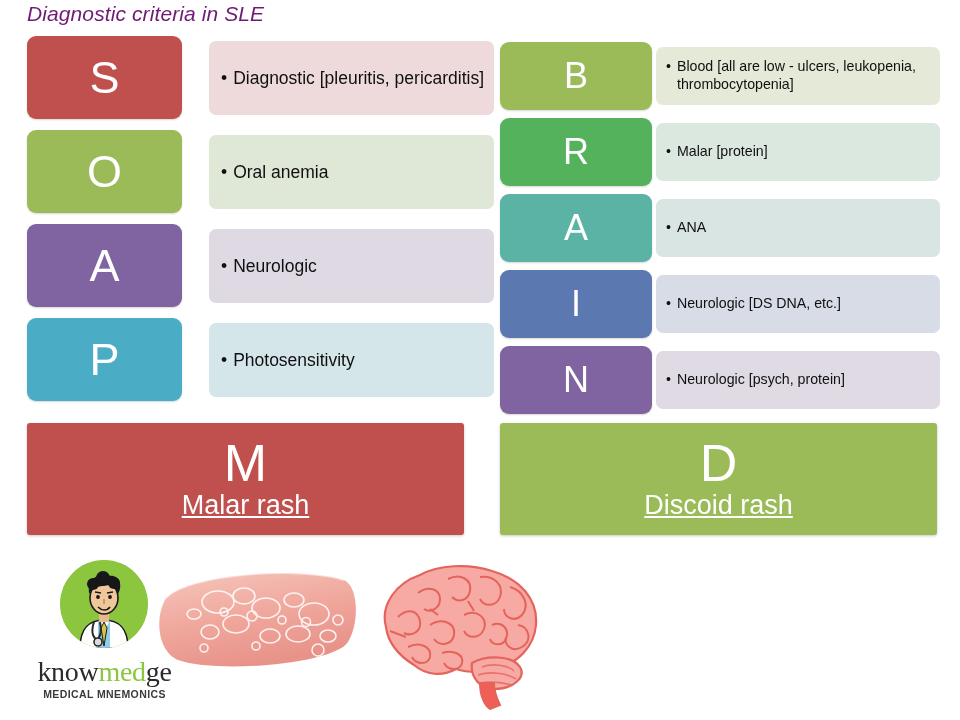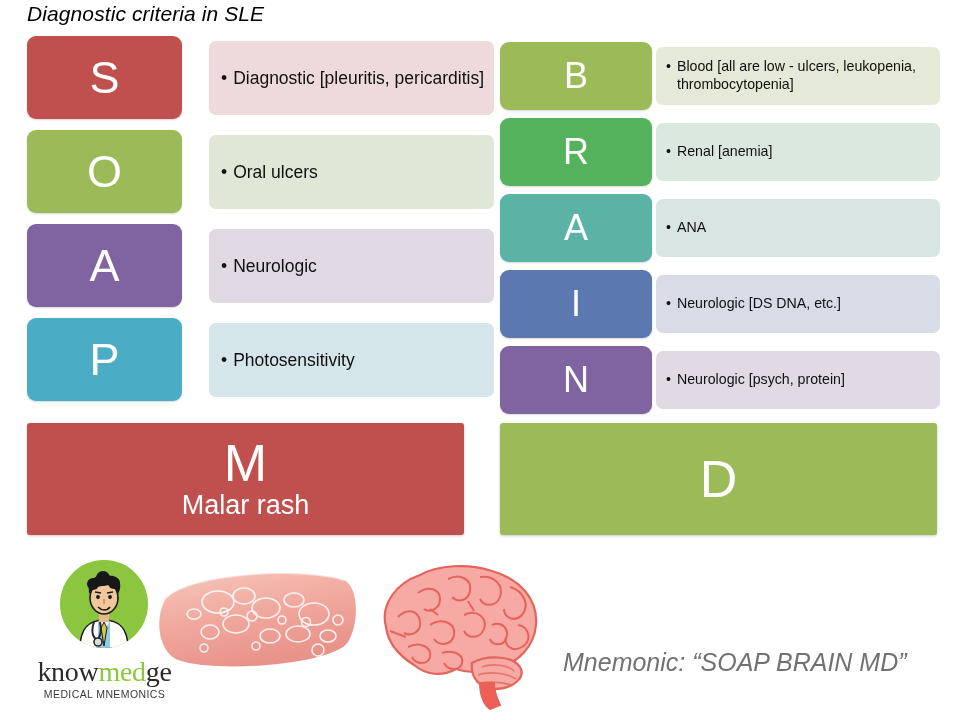--- a/index.html
+++ b/index.html
@@ -59,21 +59,21 @@
   
   .big-box{
     position:absolute;
     border-radius:3px;
     box-shadow:0 1px 3px rgba(0,0,0,.22);
     display:flex;flex-direction:column;
     align-items:center;justify-content:center;
     color:#ffffff;
   }
   .big-letter{font-size:52px;line-height:.98;}
-  .big-label{font-size:27px;line-height:1.1;margin-top:2px;}
+  .big-label{font-size:27px;line-height:1.1;margin-top:2px;text-decoration:underline;}
 
   
   .mnemonic-text{
     position:absolute;left:563px;top:648px;
     font-size:25px;font-style:italic;color:#6f7173;
     white-space:nowrap;
   }
 
   
   .logo{position:absolute;left:22px;top:560px;width:165px;height:150px;}
@@ -82,32 +82,32 @@
     border-radius:50%;background:#8cc63e;overflow:hidden;
   }
   .logo-word{
     position:absolute;left:0;top:96px;width:165px;text-align:center;
     font-size:28px;font-family:"Liberation Serif", serif;color:#2b2b2b;
     letter-spacing:-.3px;white-space:nowrap;
   }
   .logo-word .green{color:#8cc63e;}
   .logo-sub{
     position:absolute;left:0;top:128px;width:165px;text-align:center;
-    font-size:10.5px;font-weight:normal;color:#3a3a3a;letter-spacing:.4px;
+    font-size:10.5px;font-weight:bold;color:#3a3a3a;letter-spacing:.4px;
   }
 
   .soap-img{position:absolute;left:148px;top:562px;width:215px;height:115px;}
   .brain-img{position:absolute;left:368px;top:555px;width:190px;height:155px;}
 </style>
 </head>
 <body>
 
 <div class="slide">
 
-  <div class="title" style="color: #000000;">Diagnostic criteria in SLE</div>
+  <div class="title" style="color: #701a75;">Diagnostic criteria in SLE</div>
 
   <div class="col-left">
 
     <div class="row" style="top:36px;">
       <div class="letter-box" style="background: rgb(192, 80, 77);">
         <span>S</span>
       </div>
       <div class="text-panel" style="background: rgb(238, 218, 218);">
         <div class="bullet-line">
           <span class="bullet-dot">•</span>
@@ -116,21 +116,21 @@
       </div>
     </div>
 
     <div class="row" style="top:130px;">
       <div class="letter-box" style="background: rgb(155, 187, 89);">
         <span>O</span>
       </div>
       <div class="text-panel" style="background: rgb(223, 231, 214);">
         <div class="bullet-line">
           <span class="bullet-dot">•</span>
-          <span>Oral ulcers</span>
+          <span>Oral anemia</span>
         </div>
       </div>
     </div>
 
     <div class="row" style="top:224px;">
       <div class="letter-box" style="background: rgb(128, 100, 162);">
         <span>A</span>
       </div>
       <div class="text-panel" style="background: rgb(223, 217, 227);">
         <div class="bullet-line">
@@ -167,21 +167,21 @@
       </div>
     </div>
 
     <div class="row" style="top:118px;">
       <div class="letter-box" style="background: rgb(85, 178, 92);">
         <span>R</span>
       </div>
       <div class="text-panel" style="background: rgb(219, 232, 223);">
         <div class="bullet-line">
           <span class="bullet-dot">•</span>
-          <span>Renal [anemia]</span>
+          <span>Malar [protein]</span>
         </div>
       </div>
     </div>
 
     <div class="row" style="top:194px;">
       <div class="letter-box" style="background: rgb(91, 179, 165);">
         <span>A</span>
       </div>
       <div class="text-panel" style="background: rgb(216, 229, 227);">
         <div class="bullet-line">
@@ -216,20 +216,21 @@
     </div>
   </div>
 
   <div class="big-box" id="big-m" style="left: 27px; top: 423px; width: 437px; height: 112px; background: rgb(192, 80, 77);">
     <div class="big-letter">M</div>
     <div class="big-label">Malar rash</div>
   </div>
 
   <div class="big-box" id="big-d" style="left: 500px; top: 423px; width: 437px; height: 112px; background: rgb(155, 187, 89);">
     <div class="big-letter">D</div>
+    <div class="big-label">Discoid rash</div>
   </div>
 
   <div class="logo">
     <div class="logo-circle">
       <svg width="88" height="88" viewBox="0 0 88 88">
         <circle cx="44" cy="44" r="44" fill="#8cc63e"></circle>
 
         <path d="M20 88 C20 68 30 60 44 60 C58 60 68 68 68 88 Z" fill="#ffffff" stroke="#1a1a1a" stroke-width="1.6"></path>
 
         <path d="M38 60 L44 72 L50 60 L50 88 L38 88 Z" fill="#8fd0e8"></path>
@@ -323,15 +324,14 @@
         <path d="M100 46 L106 56"></path>
       </g>
       <g fill="none" stroke="#e4645c" stroke-width="1.6" opacity=".8">
         <path d="M114 112 C124 108 140 110 146 116"></path>
         <path d="M110 120 C122 116 138 118 148 124"></path>
         <path d="M112 128 C124 126 136 128 144 130"></path>
       </g>
     </svg>
   </div>
 
-  <div class="mnemonic-text" style="color: rgb(111, 113, 115);">Mnemonic: “SOAP BRAIN MD”</div>
 
 </div>
 
 </body></html>

